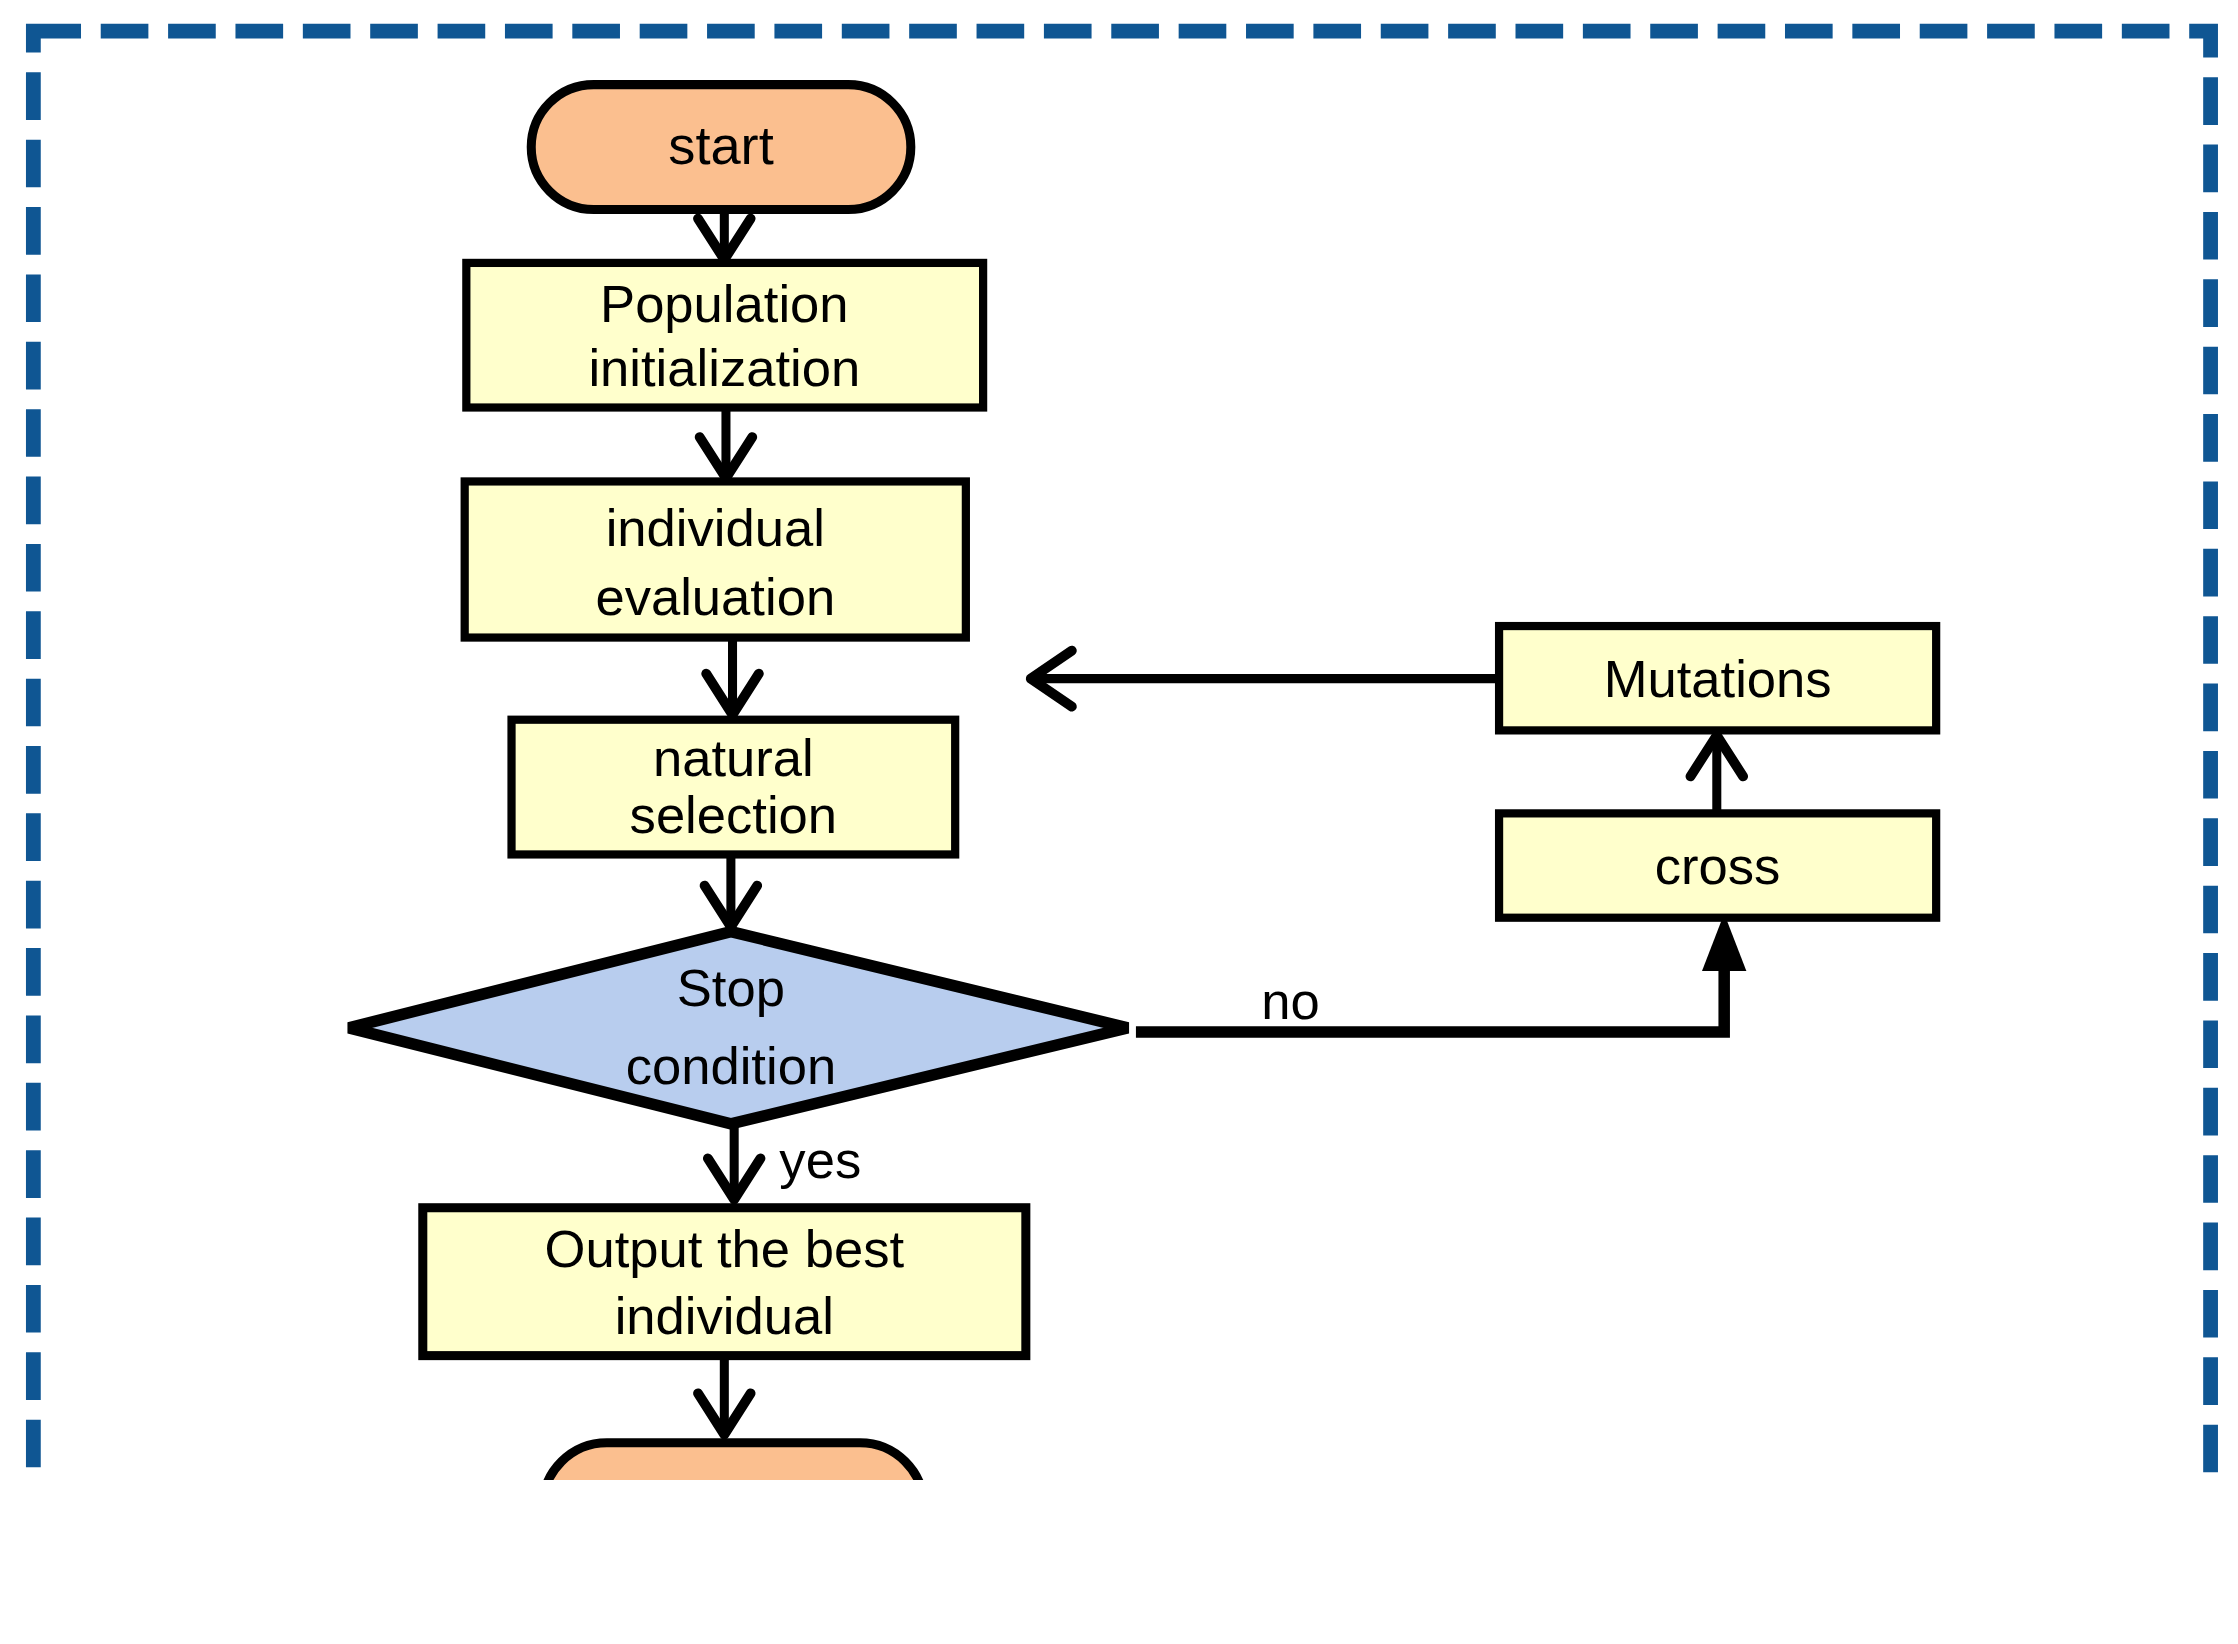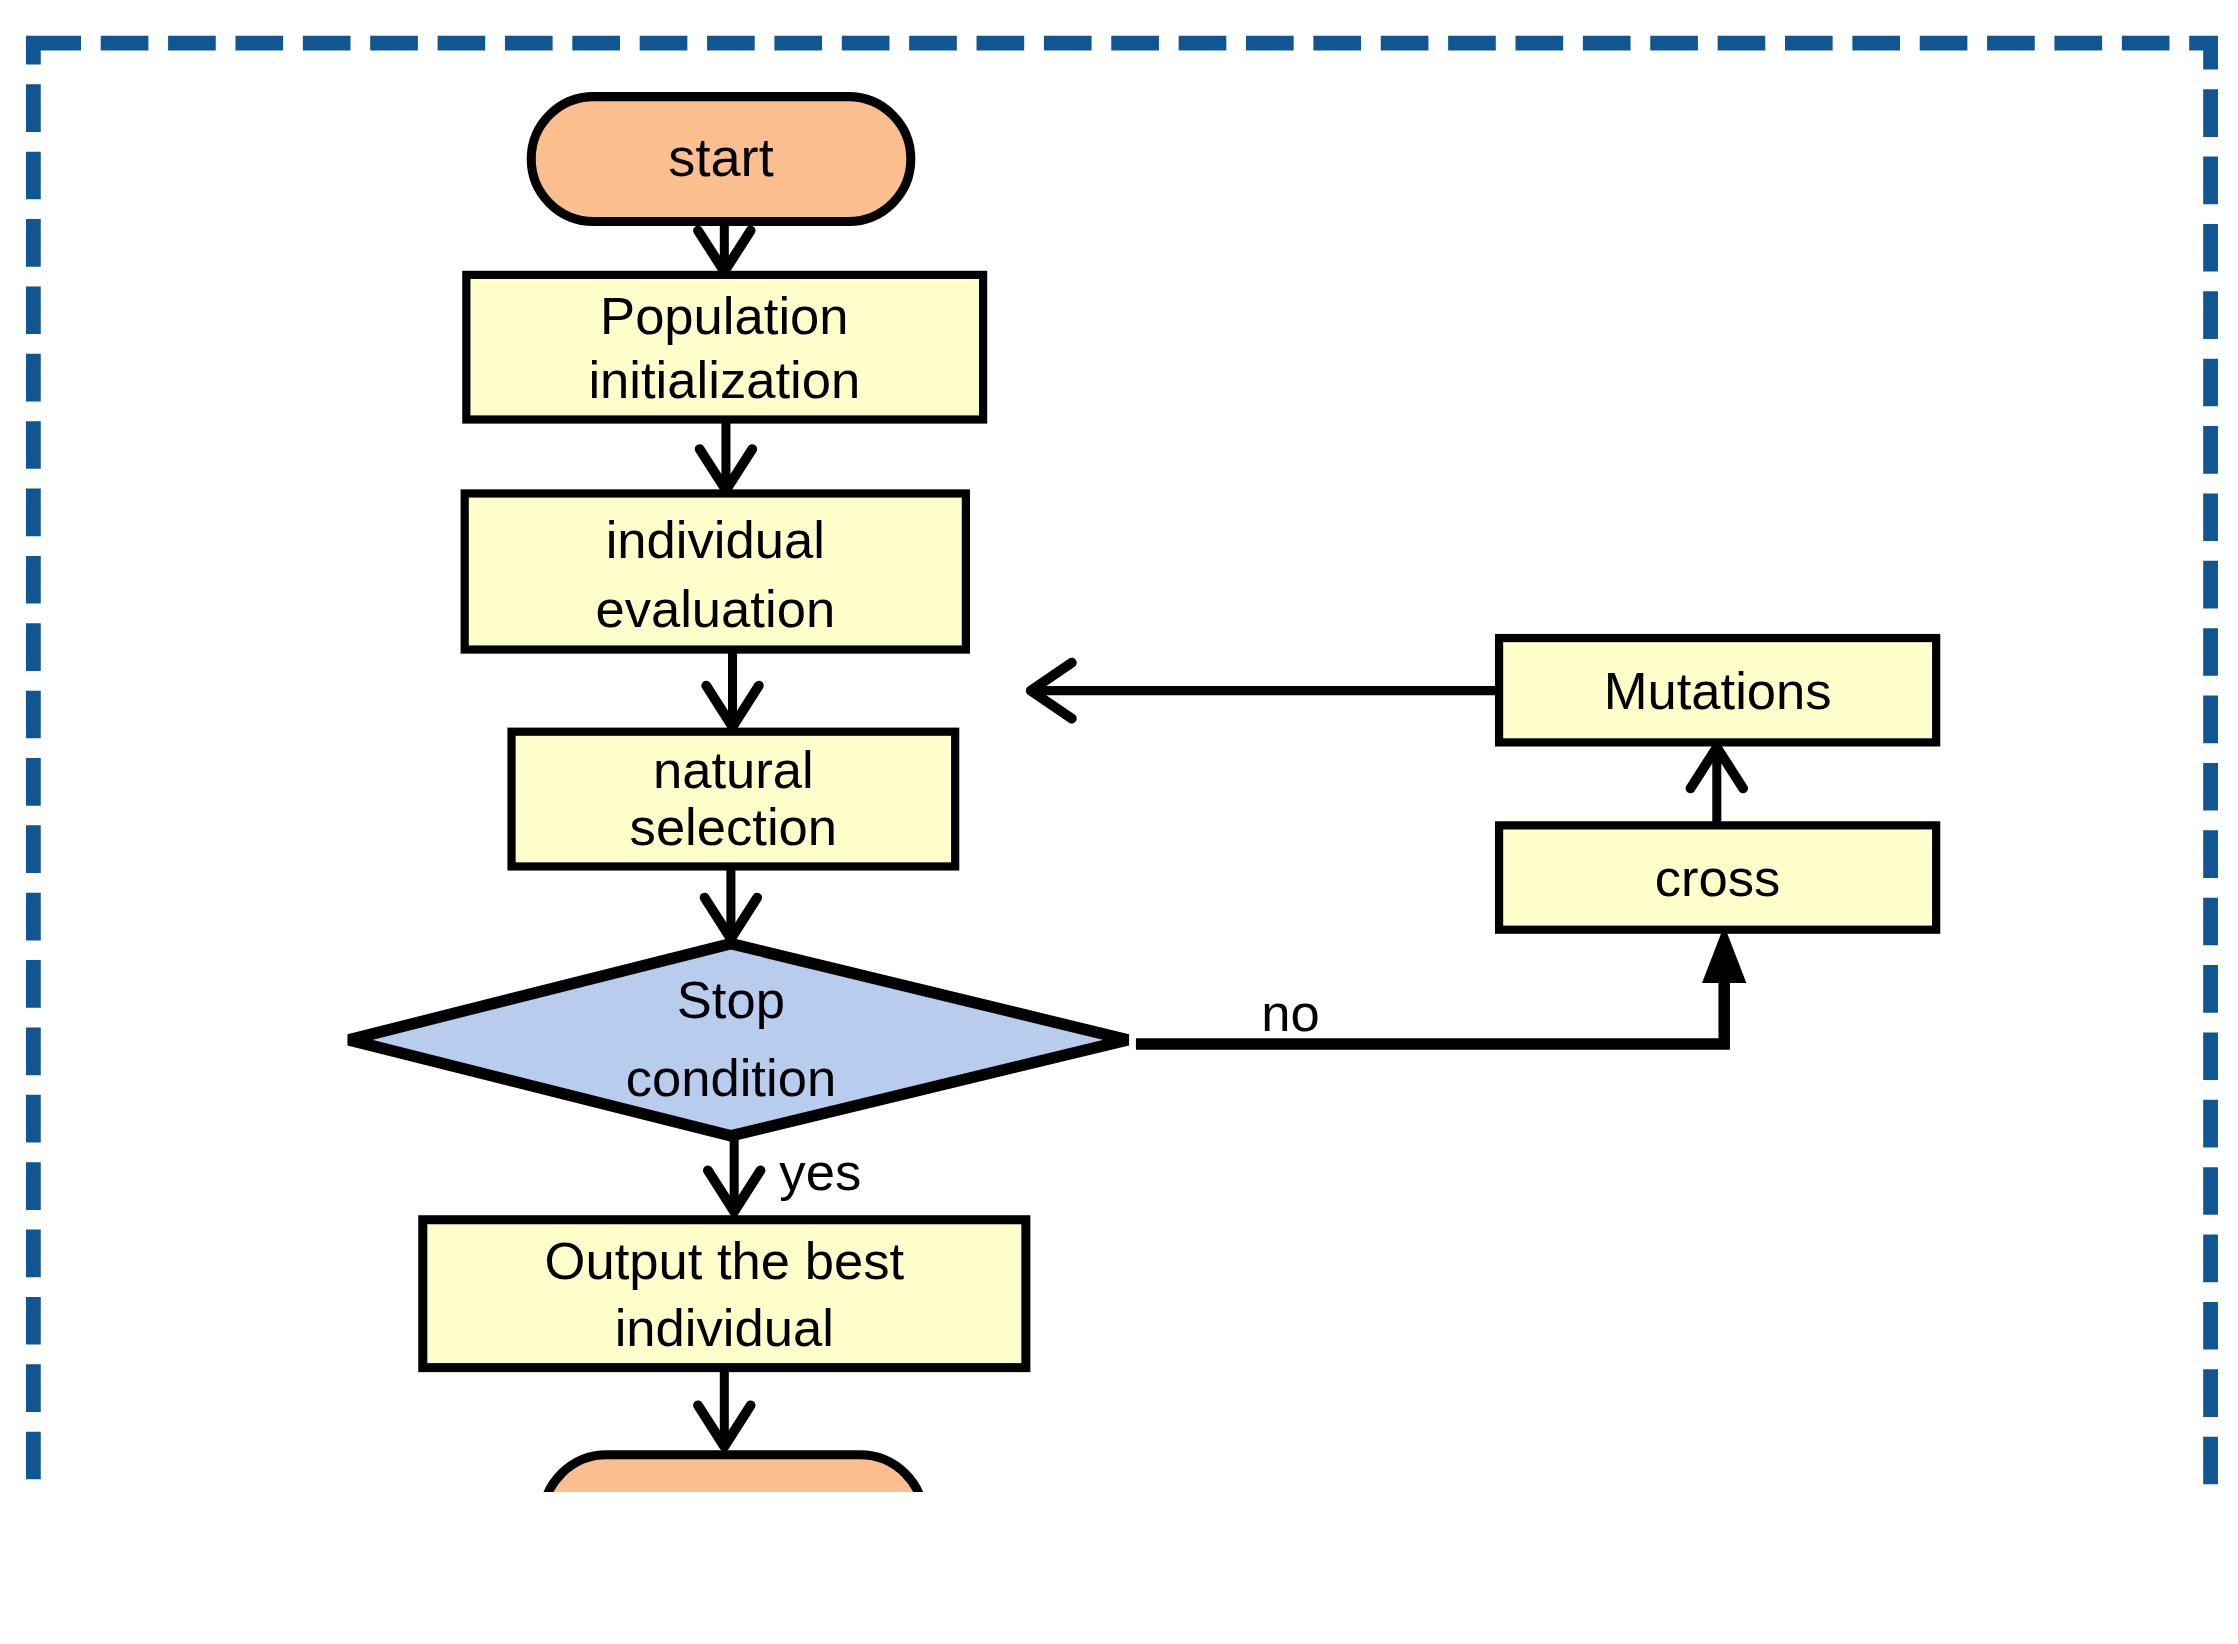--- a/index.html
+++ b/index.html
@@ -5,21 +5,20 @@
   html, body {
     margin: 0;
     padding: 0;
     background: #ffffff;
   }
   .canvas {
     position: relative;
     width: 2239px;
     height: 1480px;
     background: #ffffff;
-    margin-top: 12px;
   }
   svg { display: block; }
   .node-shape { stroke: #000000; }
   .node-label {
     font-family: "Liberation Sans", "DejaVu Sans", sans-serif;
     fill: #000000;
     font-size: 64px;
     text-anchor: middle;
   }
   .terminal-label { font-size: 66px; }

